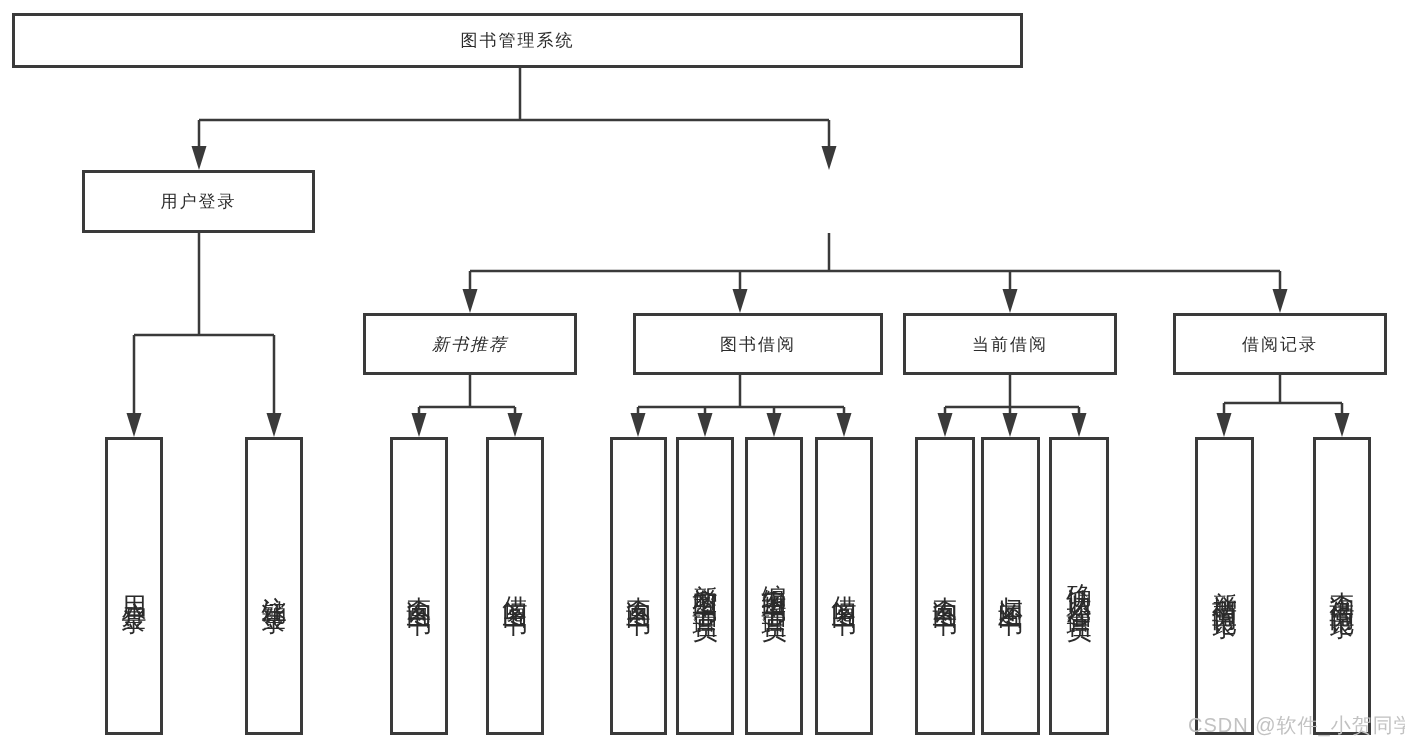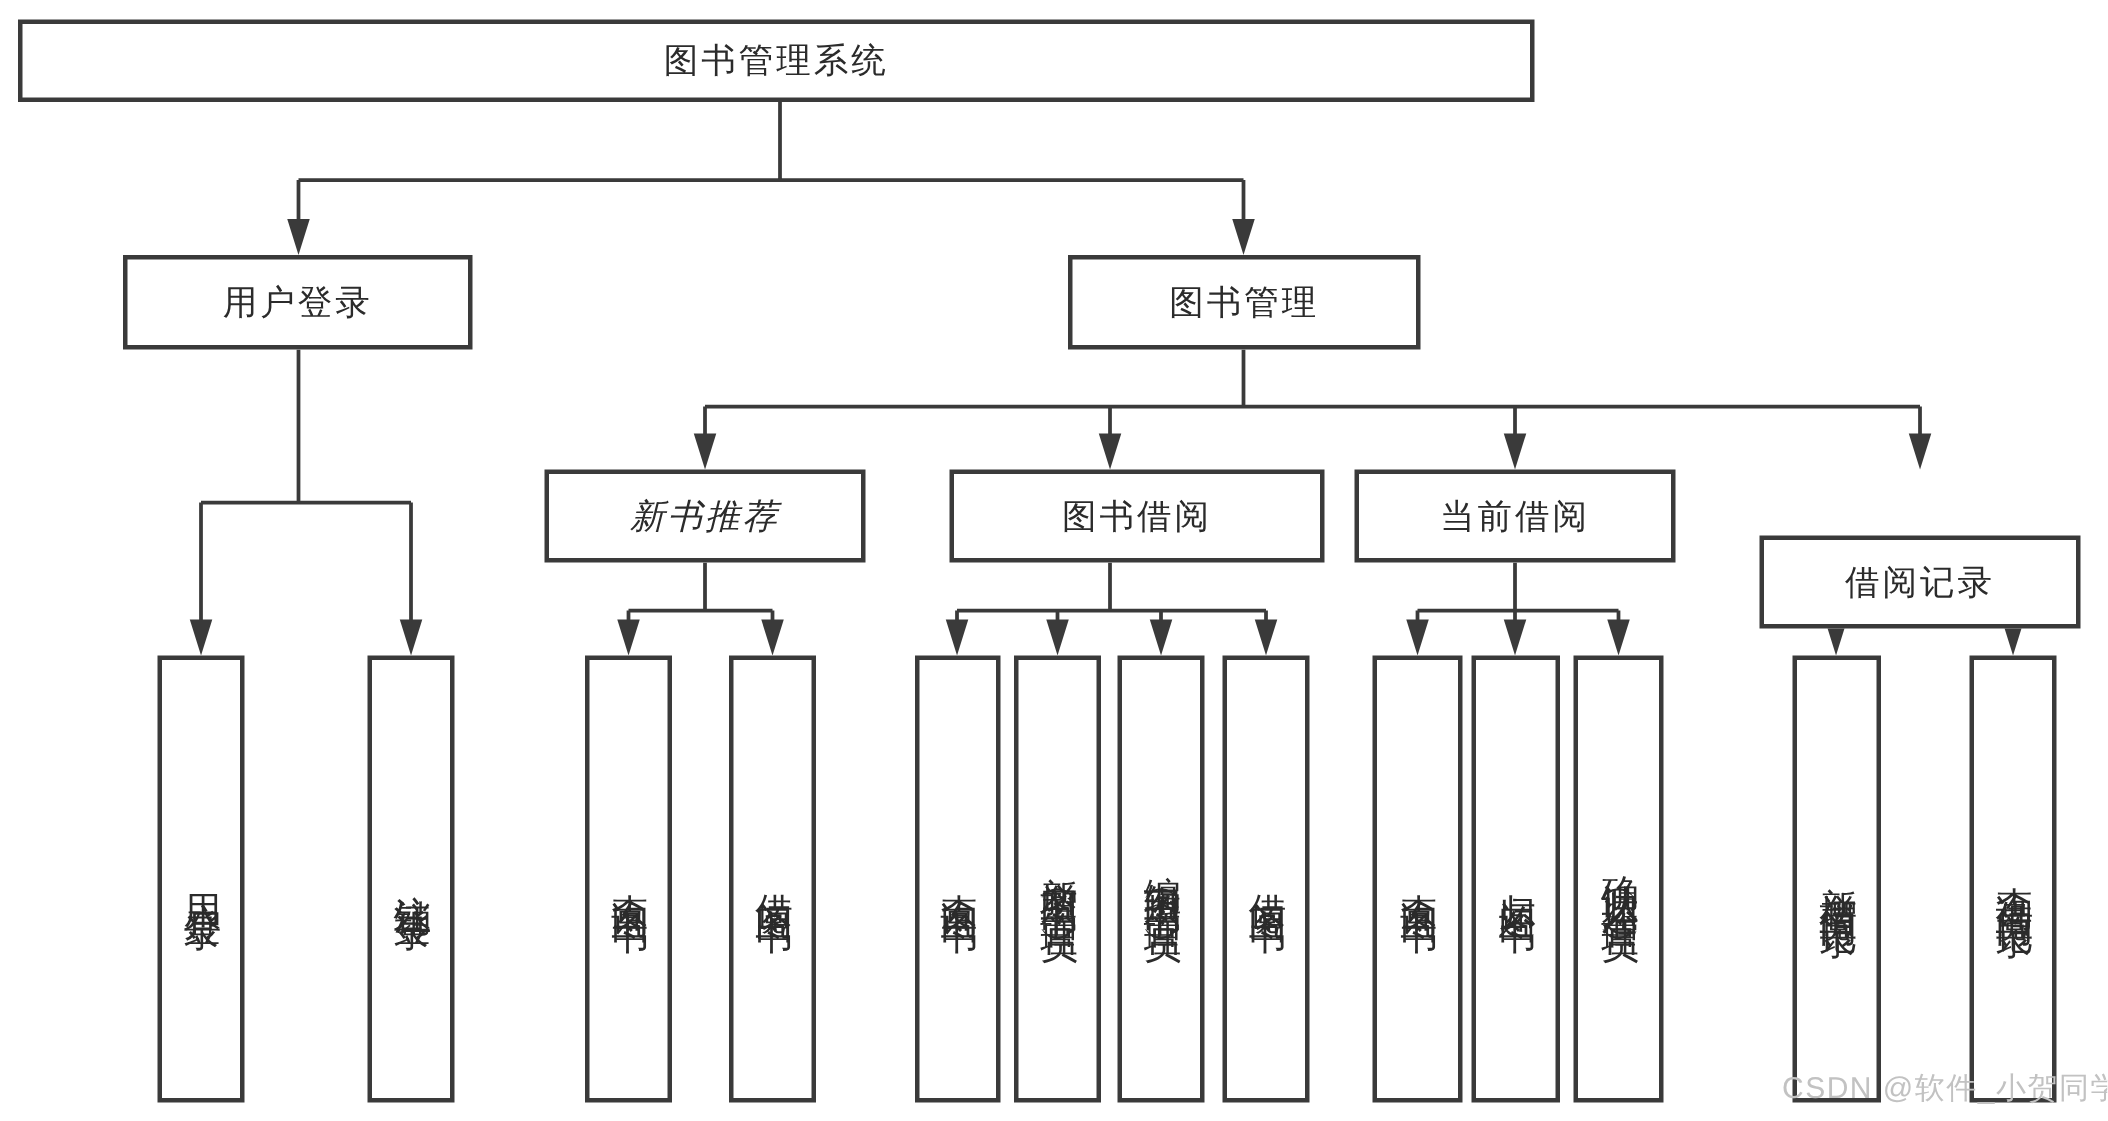--- a/index.html
+++ b/index.html
@@ -22,21 +22,21 @@
     pointer-events: none;
   }
   .box {
     position: absolute;
     box-sizing: border-box;
     border: 3px solid #3a3a3a;
     background: #ffffff;
     display: flex;
     align-items: center;
     justify-content: center;
-    font-size: 23px;
+    font-size: 17px;
     letter-spacing: 2px;
     color: #2b2b2b;
     white-space: nowrap;
   }
   .leaf {
     writing-mode: vertical-rl;
     text-orientation: mixed;
     font-size: 25px;
     letter-spacing: 5px;
     white-space: normal;
@@ -86,26 +86,25 @@
       <polygon points="1010,437 1002.5,413 1017.5,413"></polygon>
       <polygon points="1079,437 1071.5,413 1086.5,413"></polygon>
       <polygon points="1224,437 1216.5,413 1231.5,413"></polygon>
       <polygon points="1342,437 1334.5,413 1349.5,413"></polygon>
     </g>
   </svg>
 
   <div class="box" style="left:12px; top:13px; width:1011px; height:55px;">图书管理系统</div>
 
   <div class="box" style="left:82px; top:170px; width:233px; height:63px;">用户登录</div>
-  <div class="box" style="left:712px; top:170px; width:235px; height:63px;">图书管理</div>
 
   <div class="box" style="left:363px; top:313px; width:214px; height:62px;font-style:italic;">新书推荐</div>
   <div class="box" style="left:633px; top:313px; width:250px; height:62px;">图书借阅</div>
   <div class="box" style="left:903px; top:313px; width:214px; height:62px;">当前借阅</div>
-  <div class="box" style="left:1173px; top:313px; width:214px; height:62px;margin-top:44px;">借阅记录</div>
+  <div class="box" style="left:1173px; top:313px; width:214px; height:62px;">借阅记录</div>
 
   <div class="box leaf" style="left:105px; top:437px; width:58px; height:298px;">用户登录</div>
   <div class="box leaf" style="left:245px; top:437px; width:58px; height:298px;">注销登录</div>
 
   <div class="box leaf" style="left:390px; top:437px; width:58px; height:298px;">查询图书</div>
   <div class="box leaf" style="left:486px; top:437px; width:58px; height:298px;">借阅图书</div>
 
   <div class="box leaf" style="left:610px; top:437px; width:57px; height:298px;">查询图书</div>
   <div class="box leaf" style="left:676px; top:437px; width:58px; height:298px;">新增图书（管理员）</div>
   <div class="box leaf" style="left:745px; top:437px; width:58px; height:298px;">编辑图书（管理员）</div>

